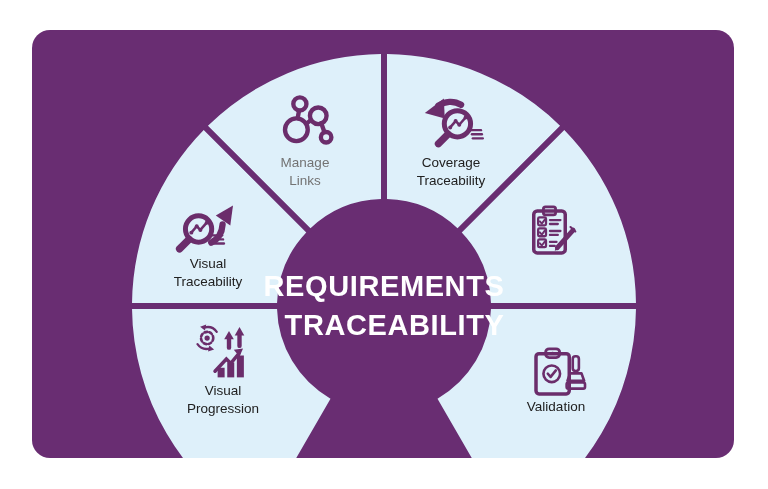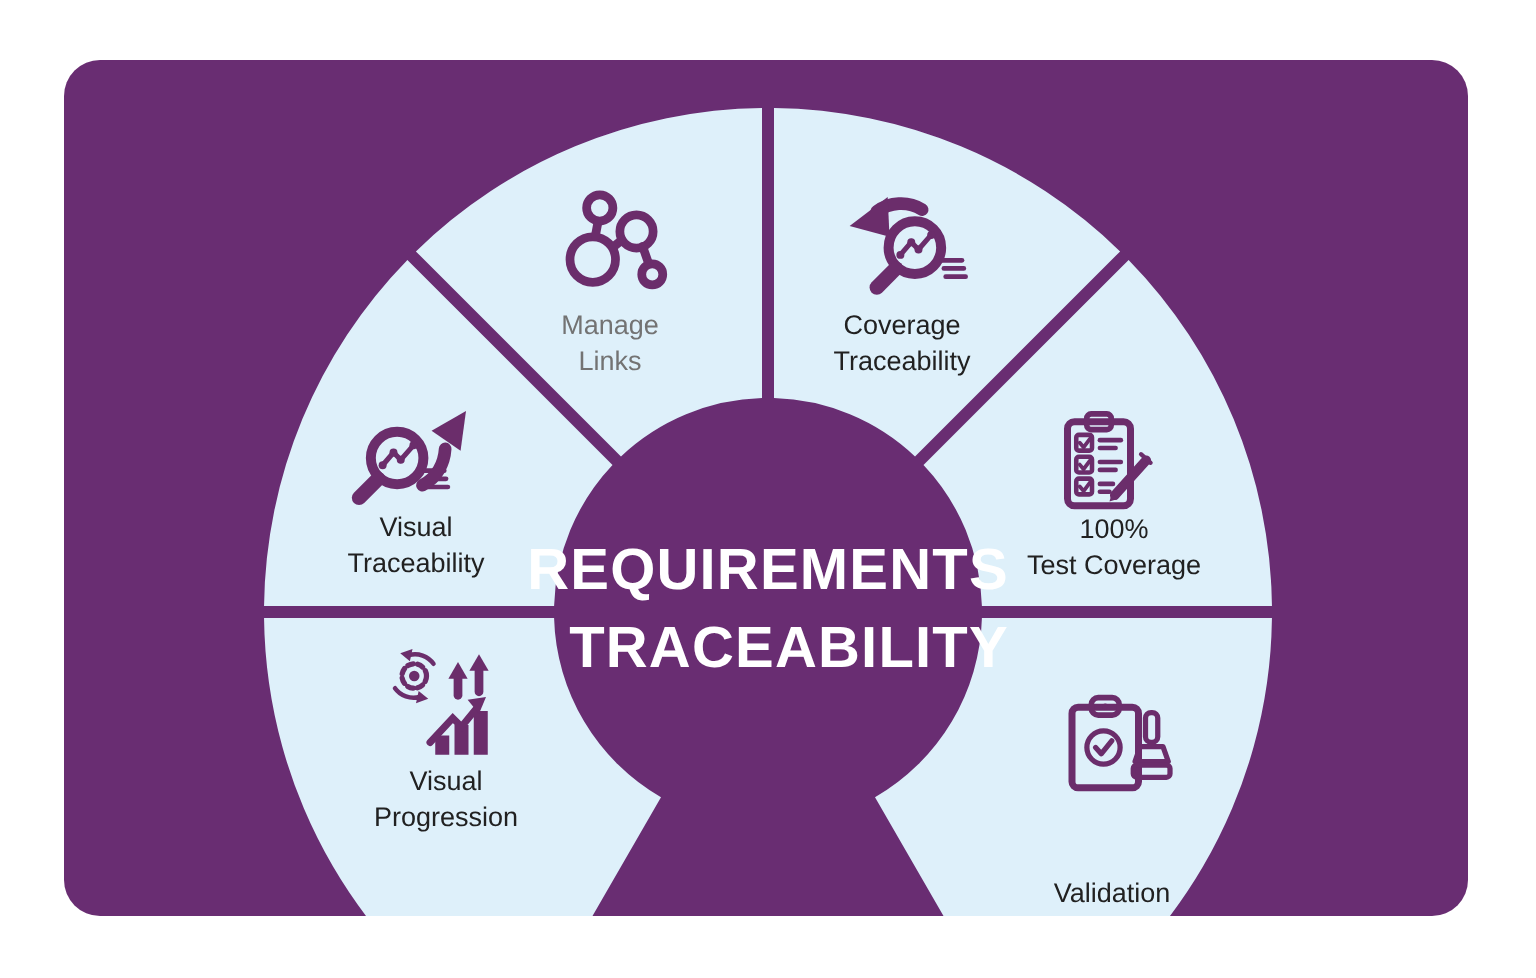--- a/index.html
+++ b/index.html
@@ -195,34 +195,30 @@
     </div>
     <div class="seg-label" style="left: 208px; top: 273px; color: rgb(33, 33, 33);">
       <div>Visual</div>
       <div>Traceability</div>
     </div>
     <div class="seg-icon" style="width: 60px; height: 56px; left: 553px; top: 231px; color: rgb(107, 45, 107);">
       <svg>
         <use href="#sym-checklist-pen"></use>
       </svg>
     </div>
-    <div class="seg-label" style="left: 557px; top: 274px; color: rgb(33, 33, 33);">
-      <div>100%</div>
-      <div>Test Coverage</div>
-    </div>
     <div class="seg-icon" style="width: 60px; height: 56px; left: 222px; top: 352px; color: rgb(107, 45, 107);">
       <svg>
         <use href="#sym-gear-growth"></use>
       </svg>
     </div>
     <div class="seg-label" style="left: 223px; top: 400px; color: rgb(33, 33, 33);">
       <div>Visual</div>
       <div>Progression</div>
     </div>
     <div class="seg-icon" style="width: 60px; height: 56px; left: 557px; top: 372px; color: rgb(107, 45, 107);">
       <svg>
         <use href="#sym-validation-stamp"></use>
       </svg>
     </div>
-    <div class="seg-label" style="left: 556px; top: 407px; color: rgb(33, 33, 33); margin-top: 40px;">
+    <div class="seg-label" style="left: 556px; top: 407px; color: rgb(33, 33, 33);">
       <div>Validation</div>
     </div>
   </div>
 
 </body></html>

